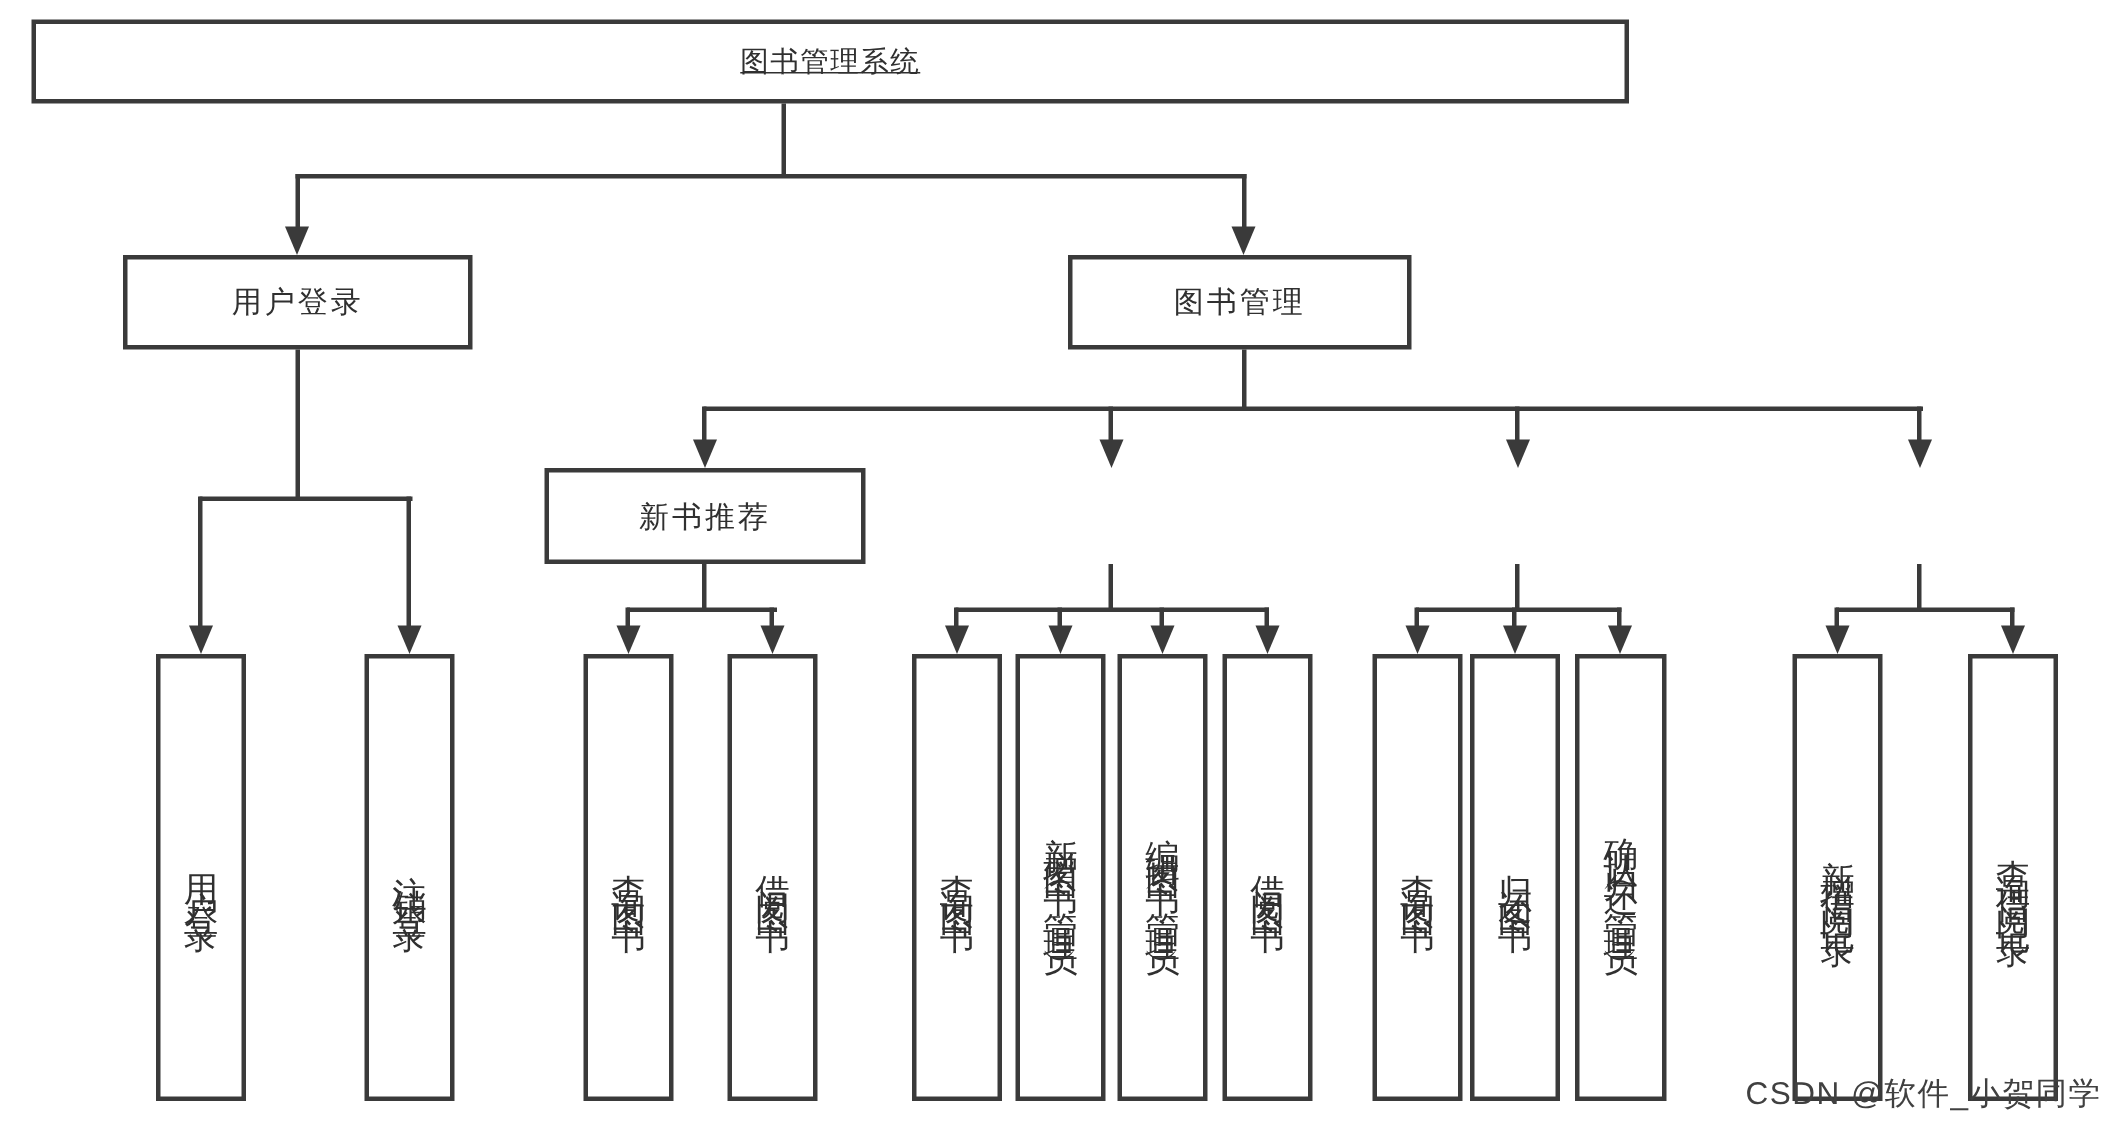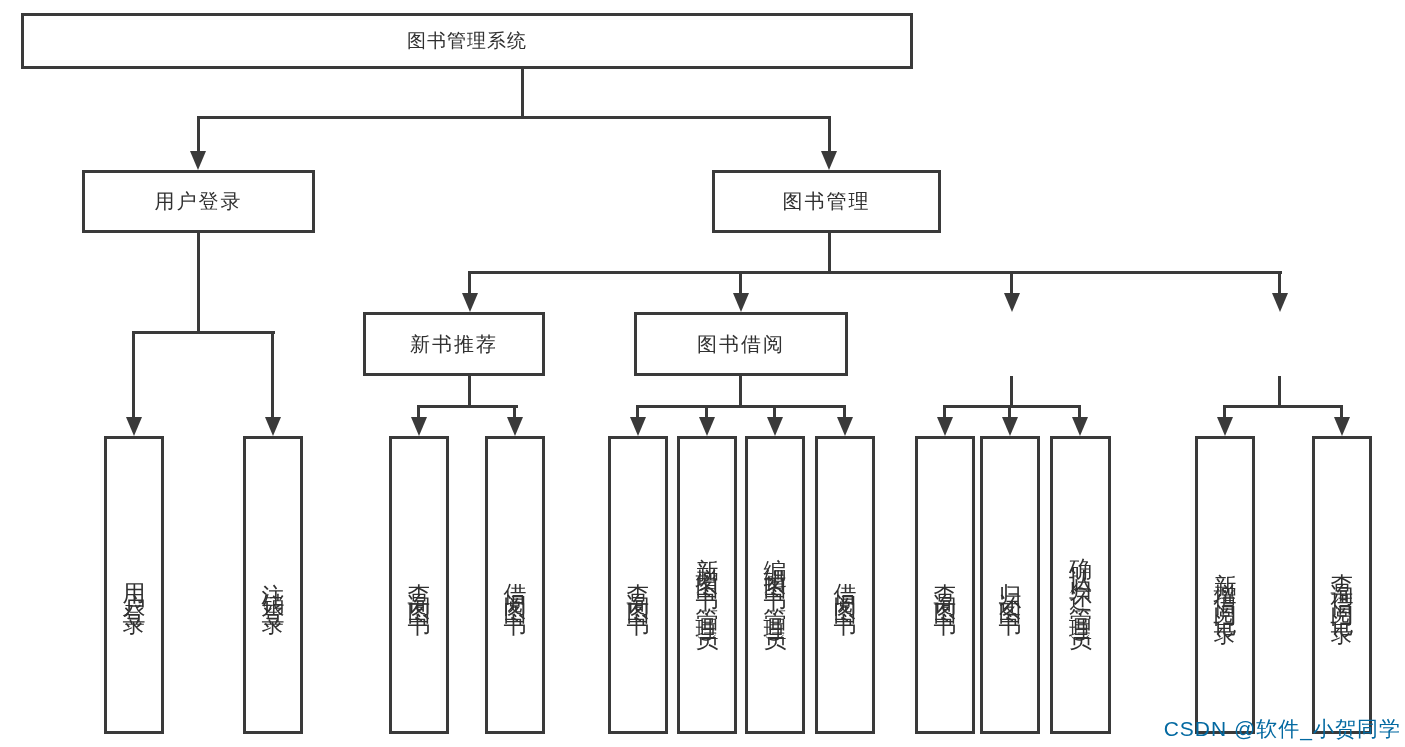--- a/index.html
+++ b/index.html
@@ -19,30 +19,30 @@
   }
   .vline,.hline{position:absolute;background:#3a3a3a;}
   .vline{width:3px;}
   .hline{height:3px;}
   .arrow{
     position:absolute;width:0;height:0;
     border-left:8px solid transparent;border-right:8px solid transparent;
     border-top:19px solid #3a3a3a;
   }
   .watermark{
-    position:absolute;right:4px;bottom:4px;font-size:21px;color:#0369a1;
+    position:absolute;right:4px;bottom:4px;font-size:21px;color:#404040;
     letter-spacing:1px;white-space:nowrap;
   }
 </style>
 </head>
 <body>
 
 <div class="stage">
 
-  <div class="box" style="left:21px;top:13px;width:892px;height:56px;">
+  <div class="box" style="left:21px;top:13px;width:1065px;height:56px;text-decoration:underline;">
     <span class="root-label">图书管理系统</span>
   </div>
 
   <div class="vline" style="left:521px;top:69px;height:49px;"></div>
   <div class="hline" style="left:197px;top:116px;width:634px;"></div>
   <div class="vline" style="left:197px;top:116px;height:37px;"></div>
   <div class="arrow" style="left:190px;top:151px;"></div>
   <div class="vline" style="left:828px;top:116px;height:37px;"></div>
   <div class="arrow" style="left:821px;top:151px;"></div>
 
@@ -64,25 +64,22 @@
   <div class="hline" style="left:469px;top:271px;width:813px;"></div>
   <div class="vline" style="left:468px;top:271px;height:25px;"></div>
   <div class="arrow" style="left:462px;top:293px;"></div>
   <div class="vline" style="left:739px;top:271px;height:25px;"></div>
   <div class="arrow" style="left:733px;top:293px;"></div>
   <div class="vline" style="left:1010px;top:271px;height:25px;"></div>
   <div class="arrow" style="left:1004px;top:293px;"></div>
   <div class="vline" style="left:1278px;top:271px;height:25px;"></div>
   <div class="arrow" style="left:1272px;top:293px;"></div>
 
-  <div class="box" style="left:363px;top:312px;width:182px;height:64px;">
+  <div class="box" style="left:363px;top:312px;width:214px;height:64px;">
     <span class="h-label">新书推荐</span>
-  </div>
-  <div class="box" style="left:634px;top:312px;width:214px;height:64px;">
-    <span class="h-label">图书借阅</span>
   </div>
 
   <div class="vline" style="left:468px;top:376px;height:32px;"></div>
   <div class="hline" style="left:418px;top:405px;width:100px;"></div>
   <div class="vline" style="left:417px;top:405px;height:14px;"></div>
   <div class="arrow" style="left:411px;top:417px;"></div>
   <div class="vline" style="left:513px;top:405px;height:14px;"></div>
   <div class="arrow" style="left:507px;top:417px;"></div>
 
   <div class="vline" style="left:739px;top:376px;height:32px;"></div>

